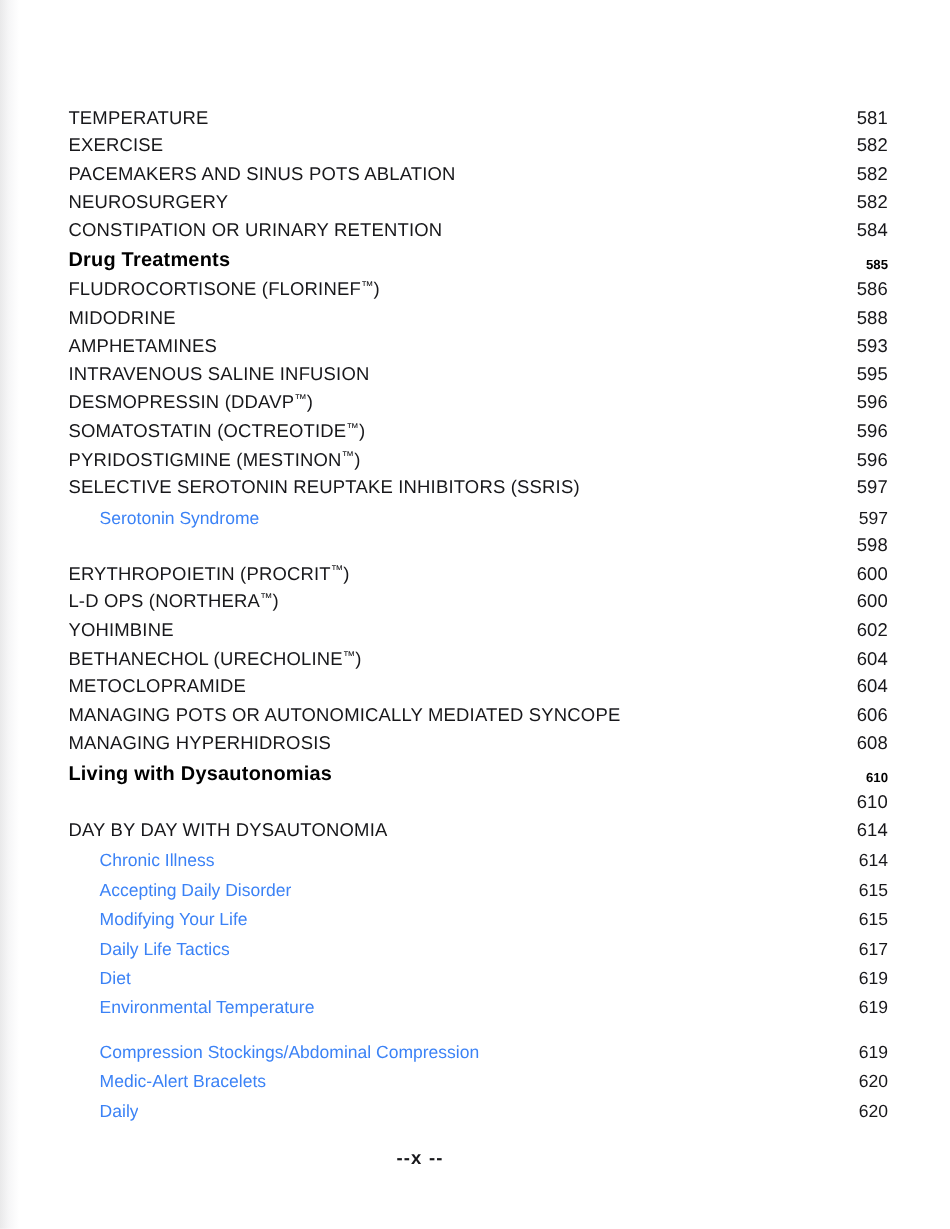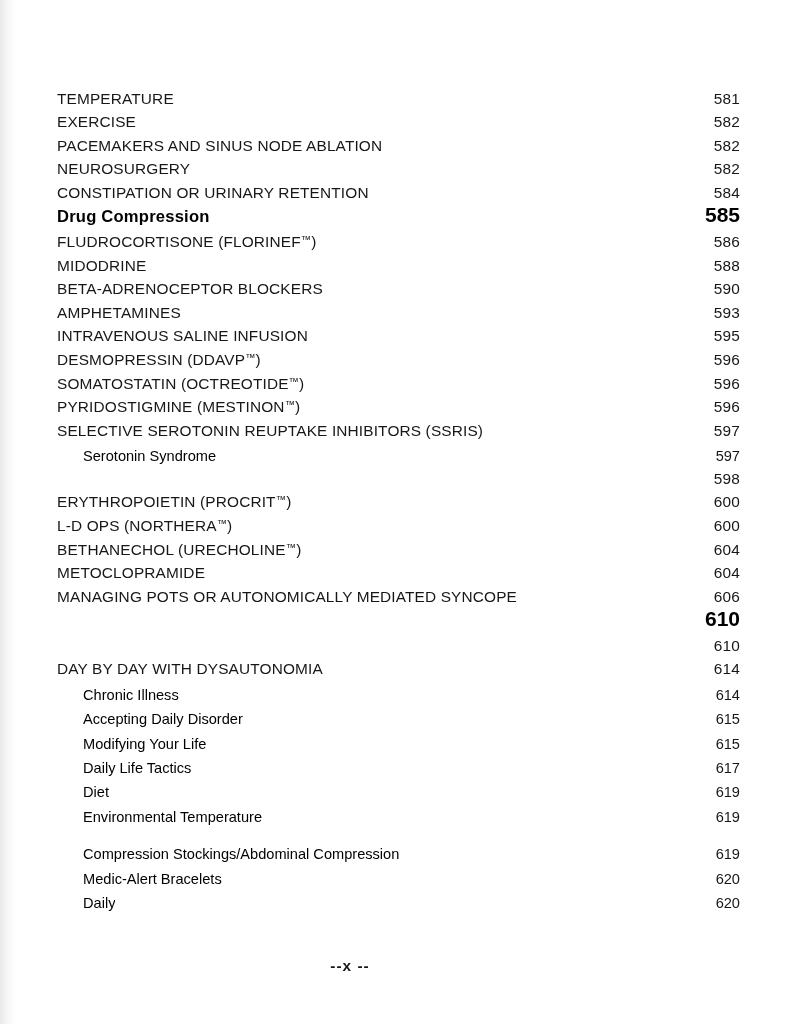--- a/index.html
+++ b/index.html
@@ -69,33 +69,33 @@
   .heading {
     height: 25.5px;
   }
   .heading .title {
     font-size: 16.6px;
     font-weight: bold;
     letter-spacing: 0.2px;
     color: #000000;
   }
   .heading .page {
-    font-size: 21px;
+    font-size: 11px;
     font-weight: bold;
     color: #000000;
   }
 
   
   .lvl2 {
     height: 24.4px;
   }
   .lvl2 .title {
     padding-left: 26px;
     font-size: 14.6px;
-    color: #000000;
+    color: #3b82f6;
     margin-top: 41px;
   }
   .lvl2 .page {
     font-size: 14.6px;
     color: #17171a;
   }
 
   
   .spacer {
     height: 13px;
@@ -129,55 +129,50 @@
       <span class="title">TEMPERATURE</span>
       <span class="leader"></span>
       <span class="page">581</span>
     </div>
     <div class="toc-row lvl1">
       <span class="title">EXERCISE</span>
       <span class="leader"></span>
       <span class="page">582</span>
     </div>
     <div class="toc-row lvl1">
-      <span class="title">PACEMAKERS AND SINUS NODE ABLATION</span>
+      <span class="title">PACEMAKERS AND SINUS POTS ABLATION</span>
       <span class="leader"></span>
       <span class="page">582</span>
     </div>
     <div class="toc-row lvl1">
       <span class="title">NEUROSURGERY</span>
       <span class="leader"></span>
       <span class="page">582</span>
     </div>
     <div class="toc-row lvl1">
       <span class="title">CONSTIPATION OR URINARY RETENTION</span>
       <span class="leader"></span>
       <span class="page">584</span>
     </div>
     <div class="toc-row heading">
-      <span class="title">Drug Compression</span>
+      <span class="title">Drug Treatments</span>
       <span class="leader"></span>
       <span class="page">585</span>
     </div>
     <div class="toc-row lvl1">
       <span class="title">FLUDROCORTISONE (FLORINEF<span class="tm">™</span>)</span>
       <span class="leader"></span>
       <span class="page">586</span>
     </div>
     <div class="toc-row lvl1">
       <span class="title">MIDODRINE</span>
       <span class="leader"></span>
       <span class="page">588</span>
     </div>
     <div class="toc-row lvl1">
-      <span class="title">BETA-ADRENOCEPTOR BLOCKERS</span>
-      <span class="leader"></span>
-      <span class="page">590</span>
-    </div>
-    <div class="toc-row lvl1">
       <span class="title">AMPHETAMINES</span>
       <span class="leader"></span>
       <span class="page">593</span>
     </div>
     <div class="toc-row lvl1">
       <span class="title">INTRAVENOUS SALINE INFUSION</span>
       <span class="leader"></span>
       <span class="page">595</span>
     </div>
     <div class="toc-row lvl1">
@@ -213,35 +208,46 @@
       <span class="title">ERYTHROPOIETIN (PROCRIT<span class="tm">™</span>)</span>
       <span class="leader"></span>
       <span class="page">600</span>
     </div>
     <div class="toc-row lvl1">
       <span class="title">L-D OPS (NORTHERA<span class="tm">™</span>)</span>
       <span class="leader"></span>
       <span class="page">600</span>
     </div>
     <div class="toc-row lvl1">
+      <span class="title">YOHIMBINE</span>
+      <span class="leader"></span>
+      <span class="page">602</span>
+    </div>
+    <div class="toc-row lvl1">
       <span class="title">BETHANECHOL  (URECHOLINE<span class="tm">™</span>)</span>
       <span class="leader"></span>
       <span class="page">604</span>
     </div>
     <div class="toc-row lvl1">
       <span class="title">METOCLOPRAMIDE</span>
       <span class="leader"></span>
       <span class="page">604</span>
     </div>
     <div class="toc-row lvl1">
       <span class="title">MANAGING POTS OR AUTONOMICALLY MEDIATED SYNCOPE</span>
       <span class="leader"></span>
       <span class="page">606</span>
     </div>
+    <div class="toc-row lvl1">
+      <span class="title">MANAGING HYPERHIDROSIS</span>
+      <span class="leader"></span>
+      <span class="page">608</span>
+    </div>
     <div class="toc-row heading">
+      <span class="title">Living with Dysautonomias</span>
       <span class="leader"></span>
       <span class="page">610</span>
     </div>
     <div class="toc-row lvl1">
       <span class="leader"></span>
       <span class="page">610</span>
     </div>
     <div class="toc-row lvl1">
       <span class="title">DAY BY DAY WITH DYSAUTONOMIA</span>
       <span class="leader"></span>

